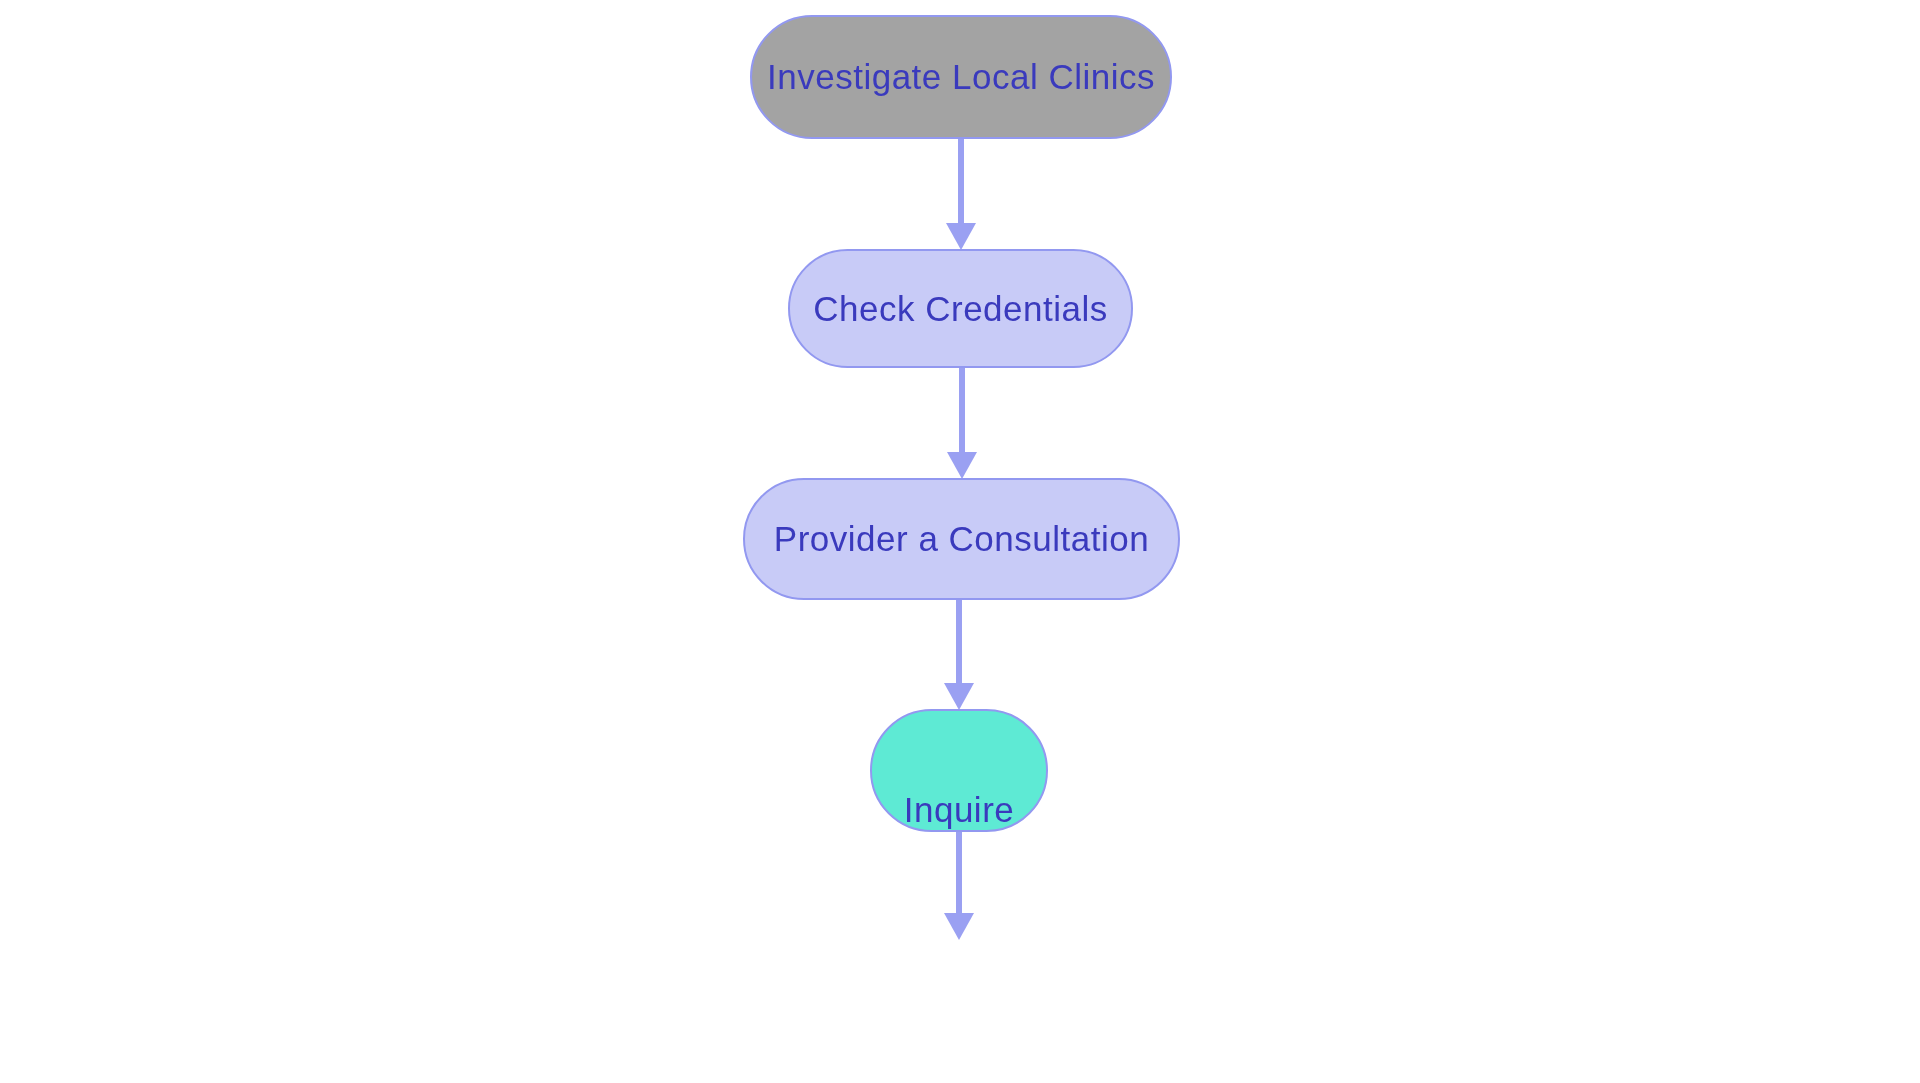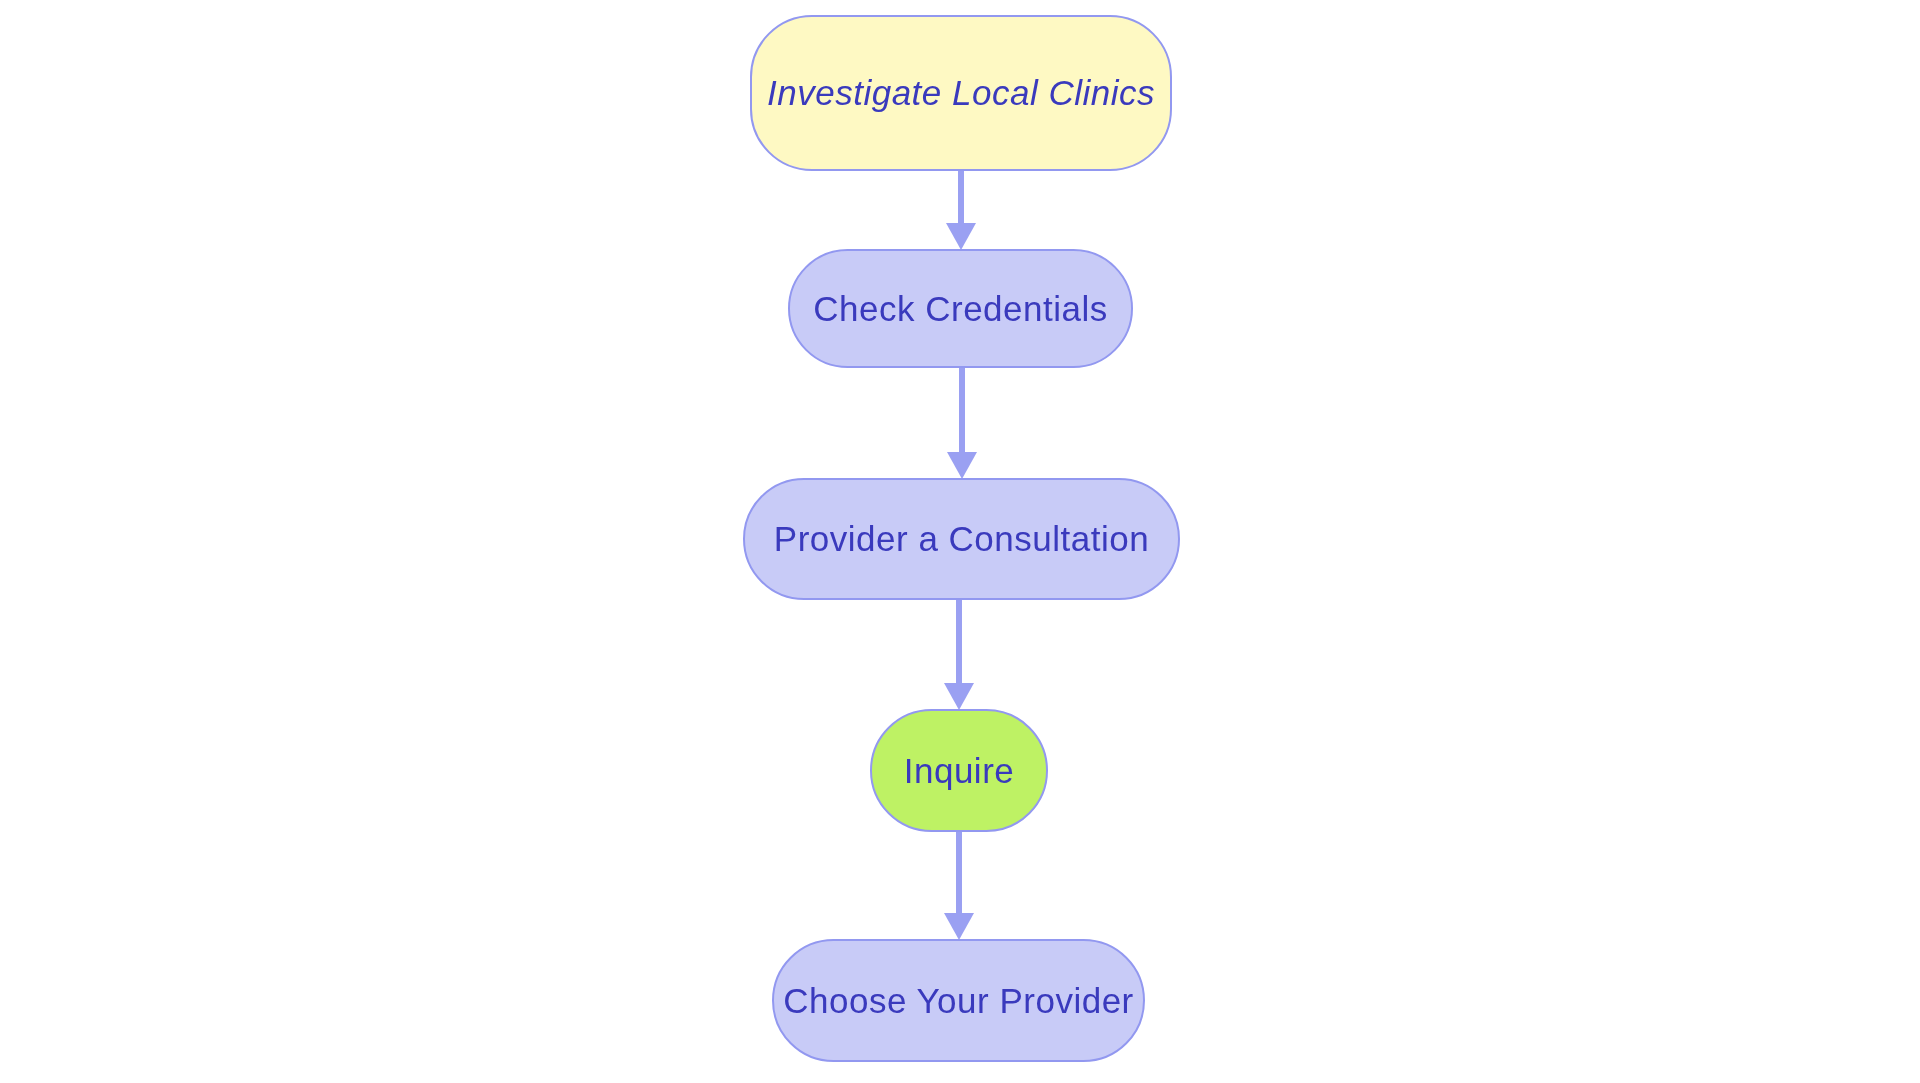--- a/index.html
+++ b/index.html
@@ -57,28 +57,25 @@
       </g>
       <g>
         <line x1="959" y1="599" x2="959" y2="689" stroke="#9aa0f2" stroke-width="6"></line>
         <polygon points="944,683 974,683 959,710" fill="#9aa0f2"></polygon>
       </g>
       <g>
         <line x1="959" y1="831" x2="959" y2="919" stroke="#9aa0f2" stroke-width="6"></line>
         <polygon points="944,913 974,913 959,940" fill="#9aa0f2"></polygon>
       </g>
     </svg>
-<div class="node" style="left: 750px; top: 15px; width: 422px; height: 156px; background: #fef9c3; border-color: rgb(146, 152, 240); font-style: italic;">
+<div class="node" style="left: 750px; top: 15px; width: 422px; height: 124px; background: #a3a3a3; border-color: rgb(146, 152, 240);">
       <span style="color: rgb(58, 58, 189);">Investigate Local Clinics</span>
     </div>
     <div class="node" style="left: 788px; top: 249px; width: 345px; height: 119px; background: rgb(200, 203, 247); border-color: rgb(146, 152, 240);">
       <span style="color: rgb(58, 58, 189);">Check Credentials</span>
     </div>
     <div class="node" style="left: 743px; top: 478px; width: 437px; height: 122px; background: rgb(200, 203, 247); border-color: rgb(146, 152, 240);">
       <span style="color: rgb(58, 58, 189);">Provider a Consultation</span>
     </div>
-    <div class="node" style="left: 870px; top: 709px; width: 178px; height: 123px; background: #bef264; border-color: rgb(146, 152, 240);">
+    <div class="node" style="left: 870px; top: 709px; width: 178px; height: 123px; background: #5eead4; border-color: rgb(146, 152, 240); align-items: flex-end;">
       <span style="color: rgb(58, 58, 189);">Inquire</span>
-    </div>
-    <div class="node" style="left: 772px; top: 939px; width: 373px; height: 123px; background: rgb(200, 203, 247); border-color: rgb(146, 152, 240);">
-      <span style="color: rgb(58, 58, 189);">Choose Your Provider</span>
     </div>
   </div>
 
 </body></html>

